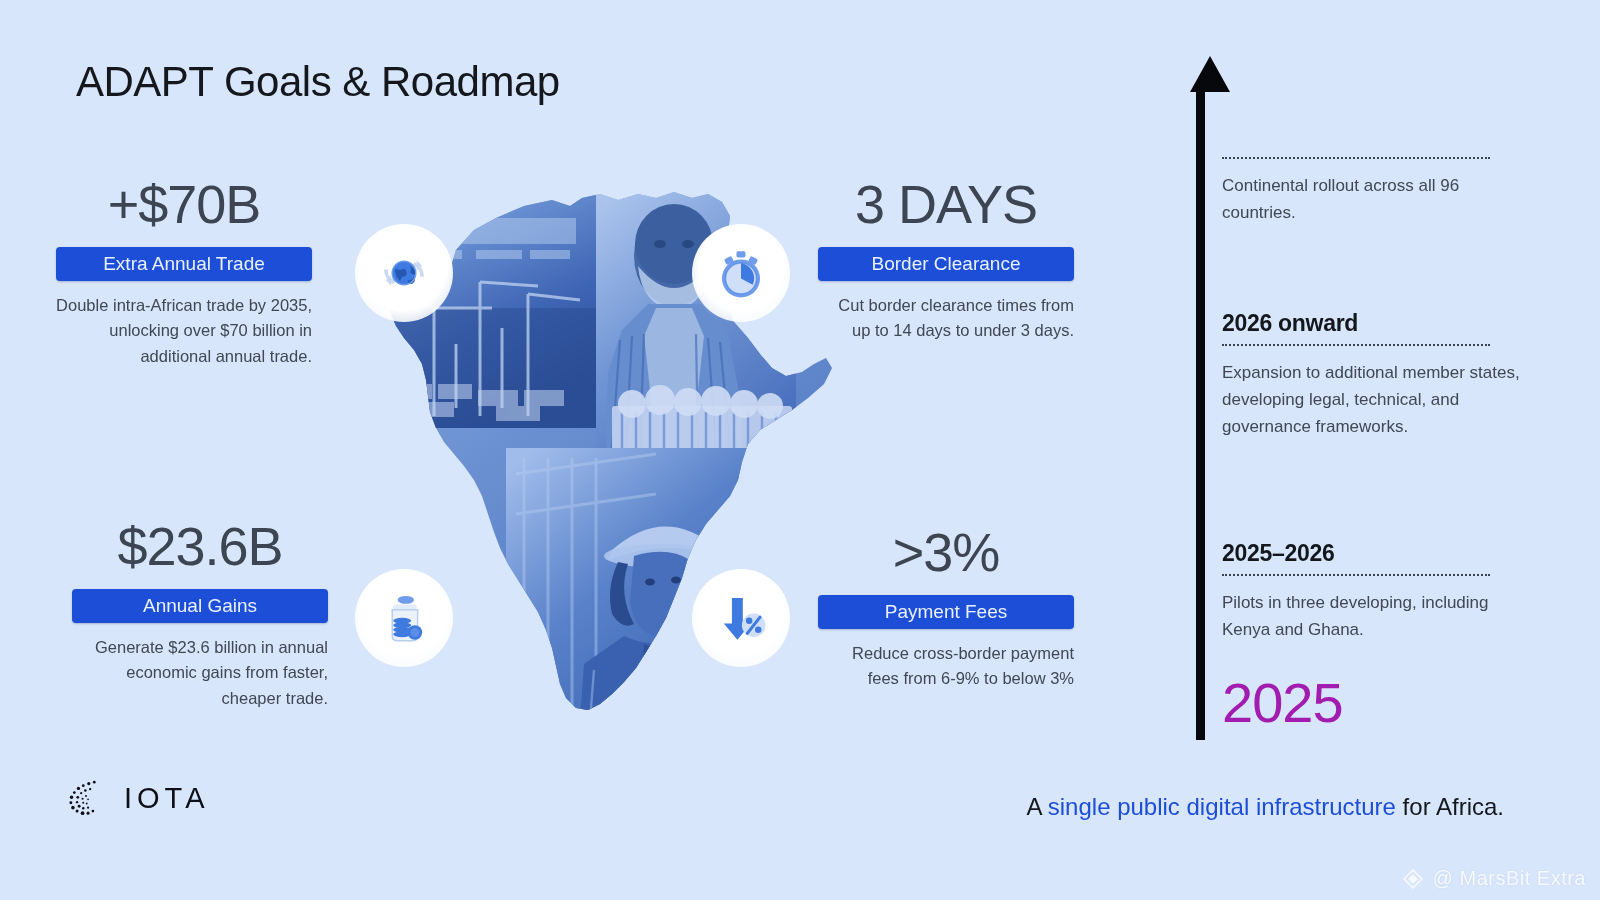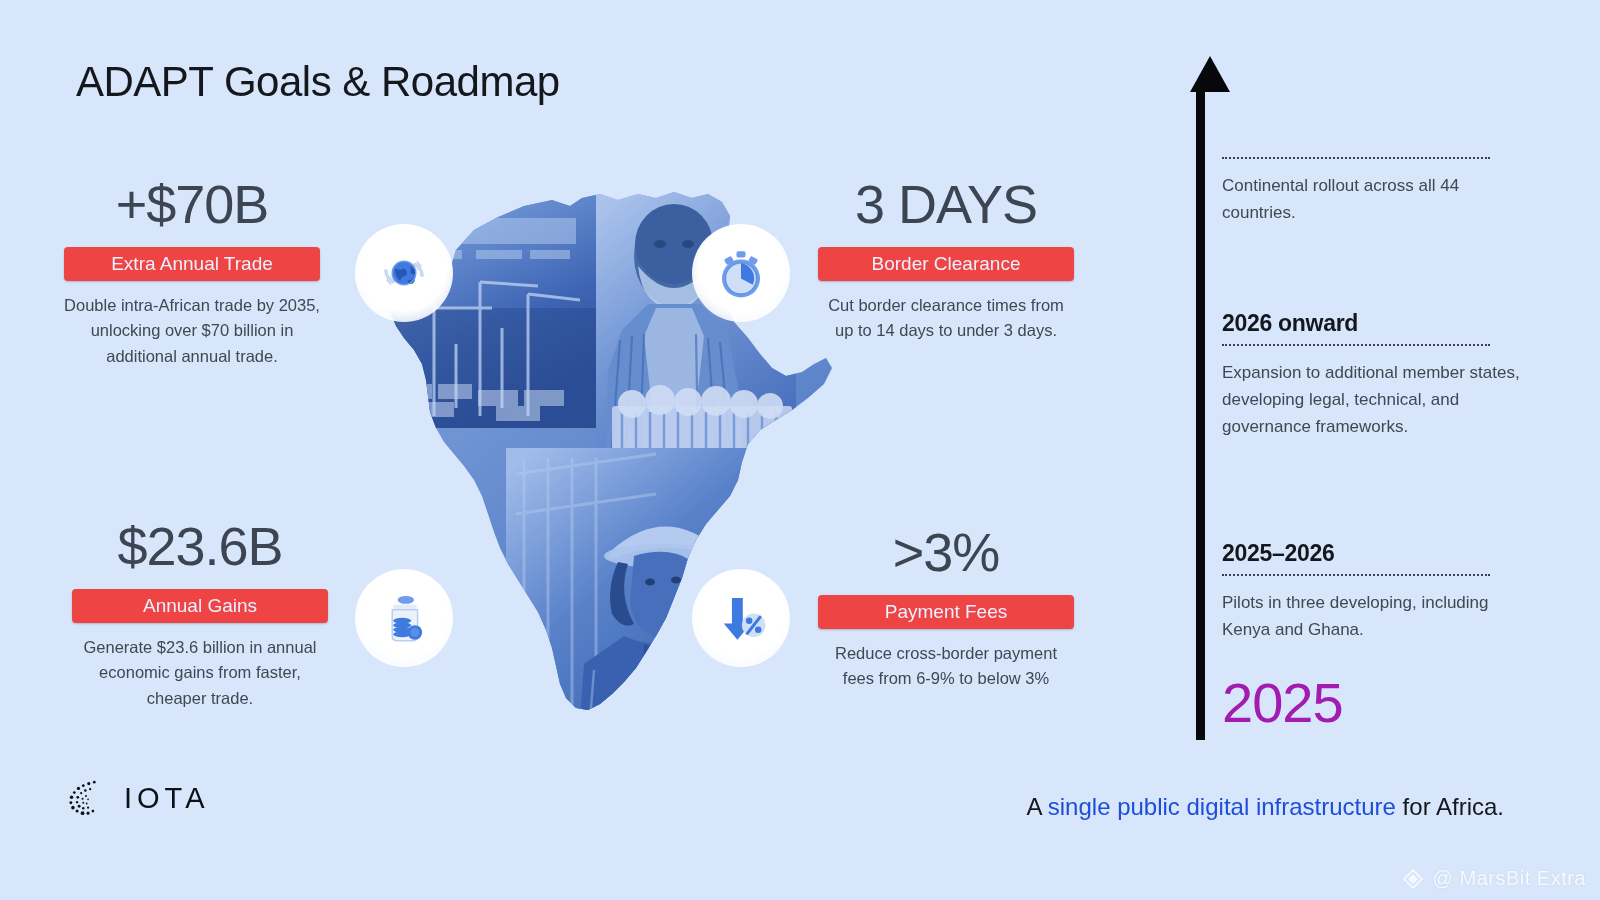--- a/index.html
+++ b/index.html
@@ -20,30 +20,31 @@
   }
 
   
   .stat{position:absolute;width:256px;text-align:center;}
   .stat .big{
     font-size:54px;font-weight:400;line-height:1.05;
     color:#3c4551;letter-spacing:-1px;white-space:nowrap;
   }
   .stat .badge{
     display:block;margin:14px 0 0 0;
-    background:#ef4444;color:#eaf1ff;
+    background:#1d4ed8;color:#eaf1ff;
     font-size:19px;line-height:34px;height:34px;
     border-radius:4px;white-space:nowrap;
     box-shadow:0 1px 2px rgba(20,40,90,.25);
   }
   .stat .desc{
     margin-top:12px;font-size:16.5px;line-height:1.55;
     color:#3f4853;
-  }
-  #stat-trade{left:64px;top:176px;}
+    text-align:right;
+  }
+  #stat-trade{left:56px;top:176px;}
   #stat-days{left:818px;top:176px;}
   #stat-gains{left:72px;top:518px;}
   #stat-fees{left:818px;top:524px;}
   #stat-days .big,#stat-fees .big{font-size:54px;}
 
   
   .africa-wrap{position:absolute;left:356px;top:158px;width:500px;height:590px;}
   .africa-wrap svg{display:block;width:100%;height:100%;}
 
   
@@ -346,21 +347,21 @@
     </svg>
   </div>
 
   <div id="timeline">
     <div class="tl-axis">
       <div class="tl-head"></div>
     </div>
 
     <div class="tl-entry" id="tl-0">
       <div class="tl-rule"></div>
-      <div class="tl-text">Continental rollout across all 44 countries.</div>
+      <div class="tl-text">Continental rollout across all 96 countries.</div>
     </div>
 
     <div class="tl-entry" id="tl-1">
       <div class="tl-year">2026 onward</div>
       <div class="tl-rule"></div>
       <div class="tl-text">Expansion to additional member states, developing legal, technical, and governance frameworks.</div>
     </div>
 
     <div class="tl-entry" id="tl-2">
       <div class="tl-year">2025–2026</div>

